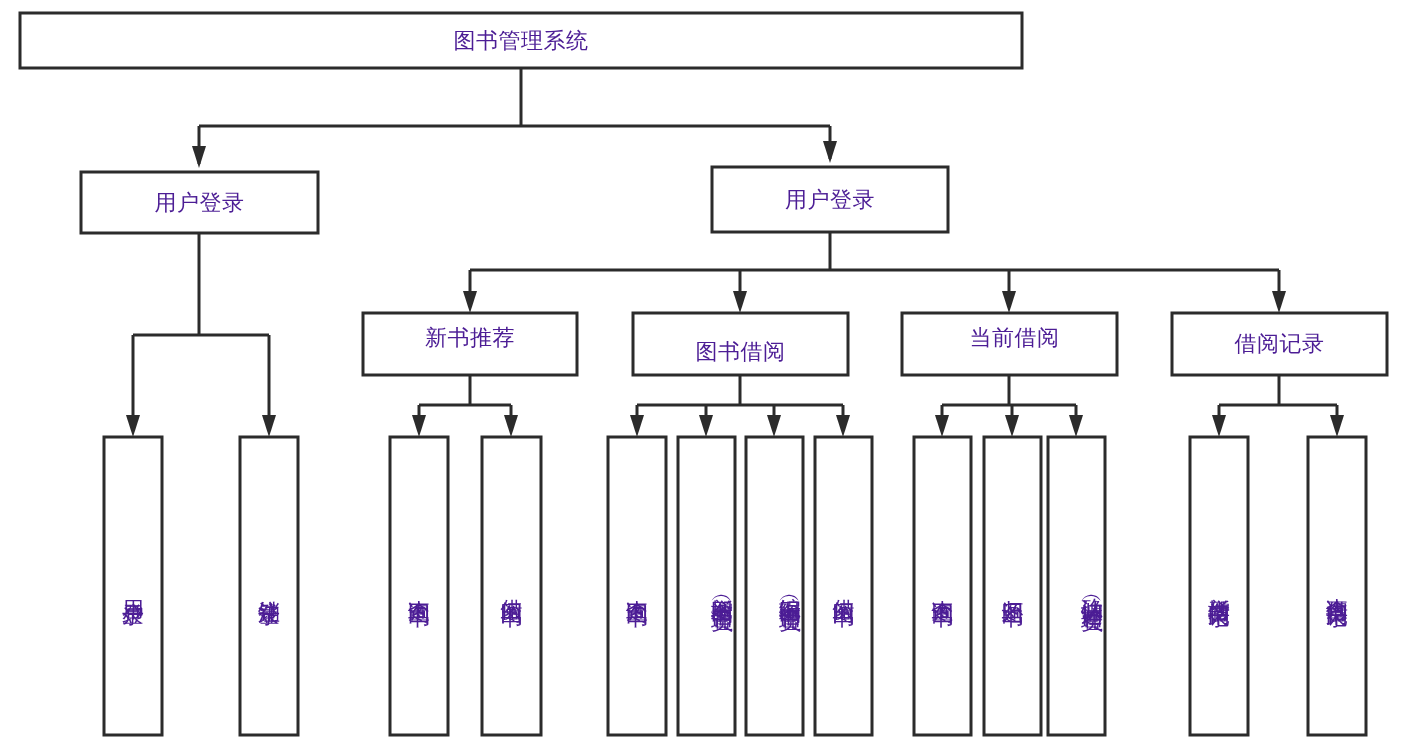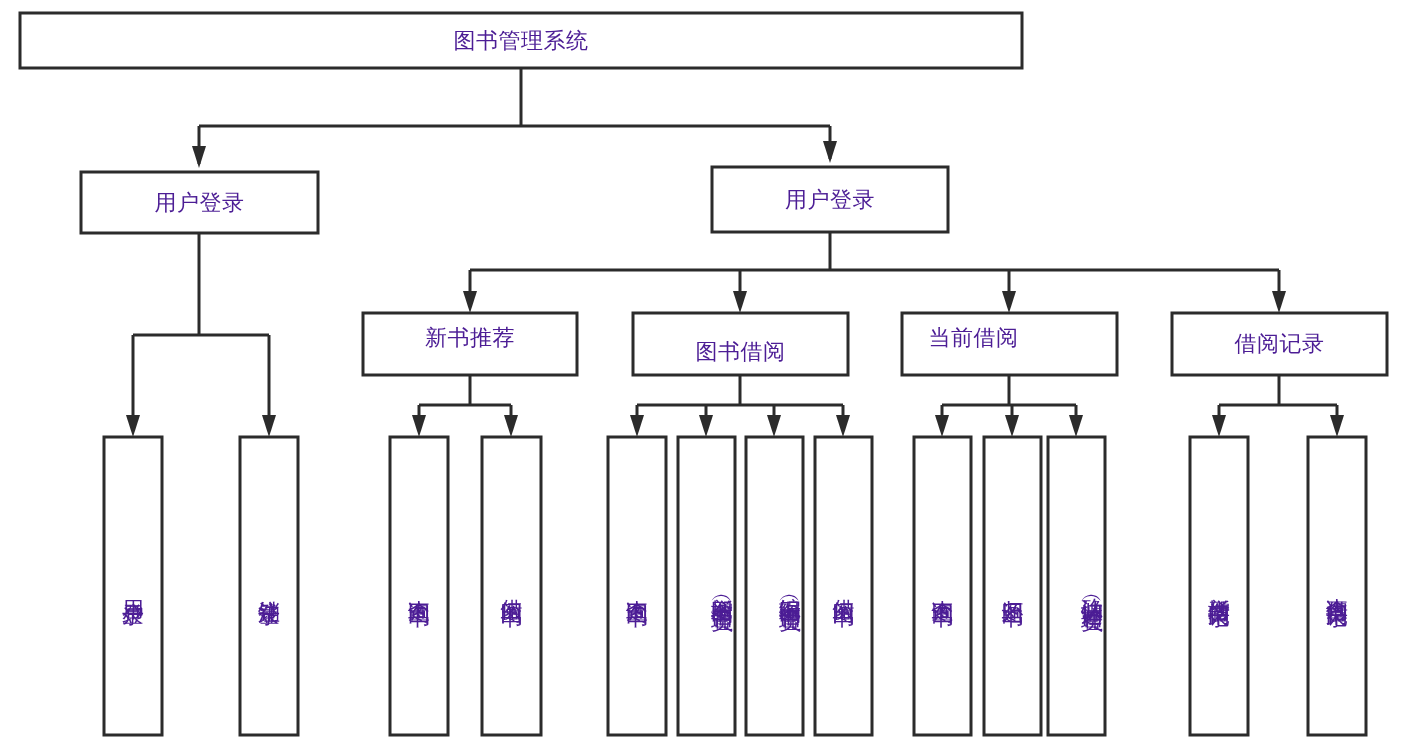--- a/index.html
+++ b/index.html
@@ -164,21 +164,21 @@
         <path d="M 1330 415 L 1344 415 L 1337 437 Z" class="arrow-head"></path>
       </g>
   </svg>
 
   <div id="labels-layer">
       <div class="node-label" style="left: 20px; top: 13px; width: 1002px; height: 55px;">图书管理系统</div>
       <div class="node-label" style="left: 81px; top: 172px; width: 237px; height: 61px;">用户登录</div>
       <div class="node-label" style="left: 712px; top: 167px; width: 236px; height: 65px;">用户登录</div>
       <div class="node-label" style="left: 363px; top: 313px; width: 214px; height: 50px;">新书推荐</div>
       <div class="node-label" style="left: 633px; top: 313px; width: 215px; height: 78px;">图书借阅</div>
-      <div class="node-label" style="left: 866px; top: 313px; width: 215px; height: 50px;">当前借阅</div>
+      <div class="node-label" style="left: 907px; top: 313px; width: 215px; height: 50px;">当前借阅</div>
       <div class="node-label" style="left: 1172px; top: 313px; width: 215px; height: 62px;">借阅记录</div>
       <div class="node-label vertical centered" style="left: 104px; top: 437px; width: 58px; height: 298px;">用户登录</div>
       <div class="node-label vertical centered" style="left: 240px; top: 437px; width: 58px; height: 298px;">注销登录</div>
       <div class="node-label vertical centered" style="left: 390px; top: 437px; width: 58px; height: 298px;">查询图书</div>
       <div class="node-label vertical centered" style="left: 482px; top: 437px; width: 59px; height: 298px;">借阅图书</div>
       <div class="node-label vertical centered" style="left: 608px; top: 437px; width: 58px; height: 298px;">查询图书</div>
       <div class="node-label vertical" style="left: 678px; top: 437px; width: 57px; height: 298px;">新增图书（管理员）</div>
       <div class="node-label vertical" style="left: 746px; top: 437px; width: 57px; height: 298px;">编辑图书（管理员）</div>
       <div class="node-label vertical centered" style="left: 815px; top: 437px; width: 57px; height: 298px;">借阅图书</div>
       <div class="node-label vertical centered" style="left: 914px; top: 437px; width: 57px; height: 298px;">查询图书</div>

